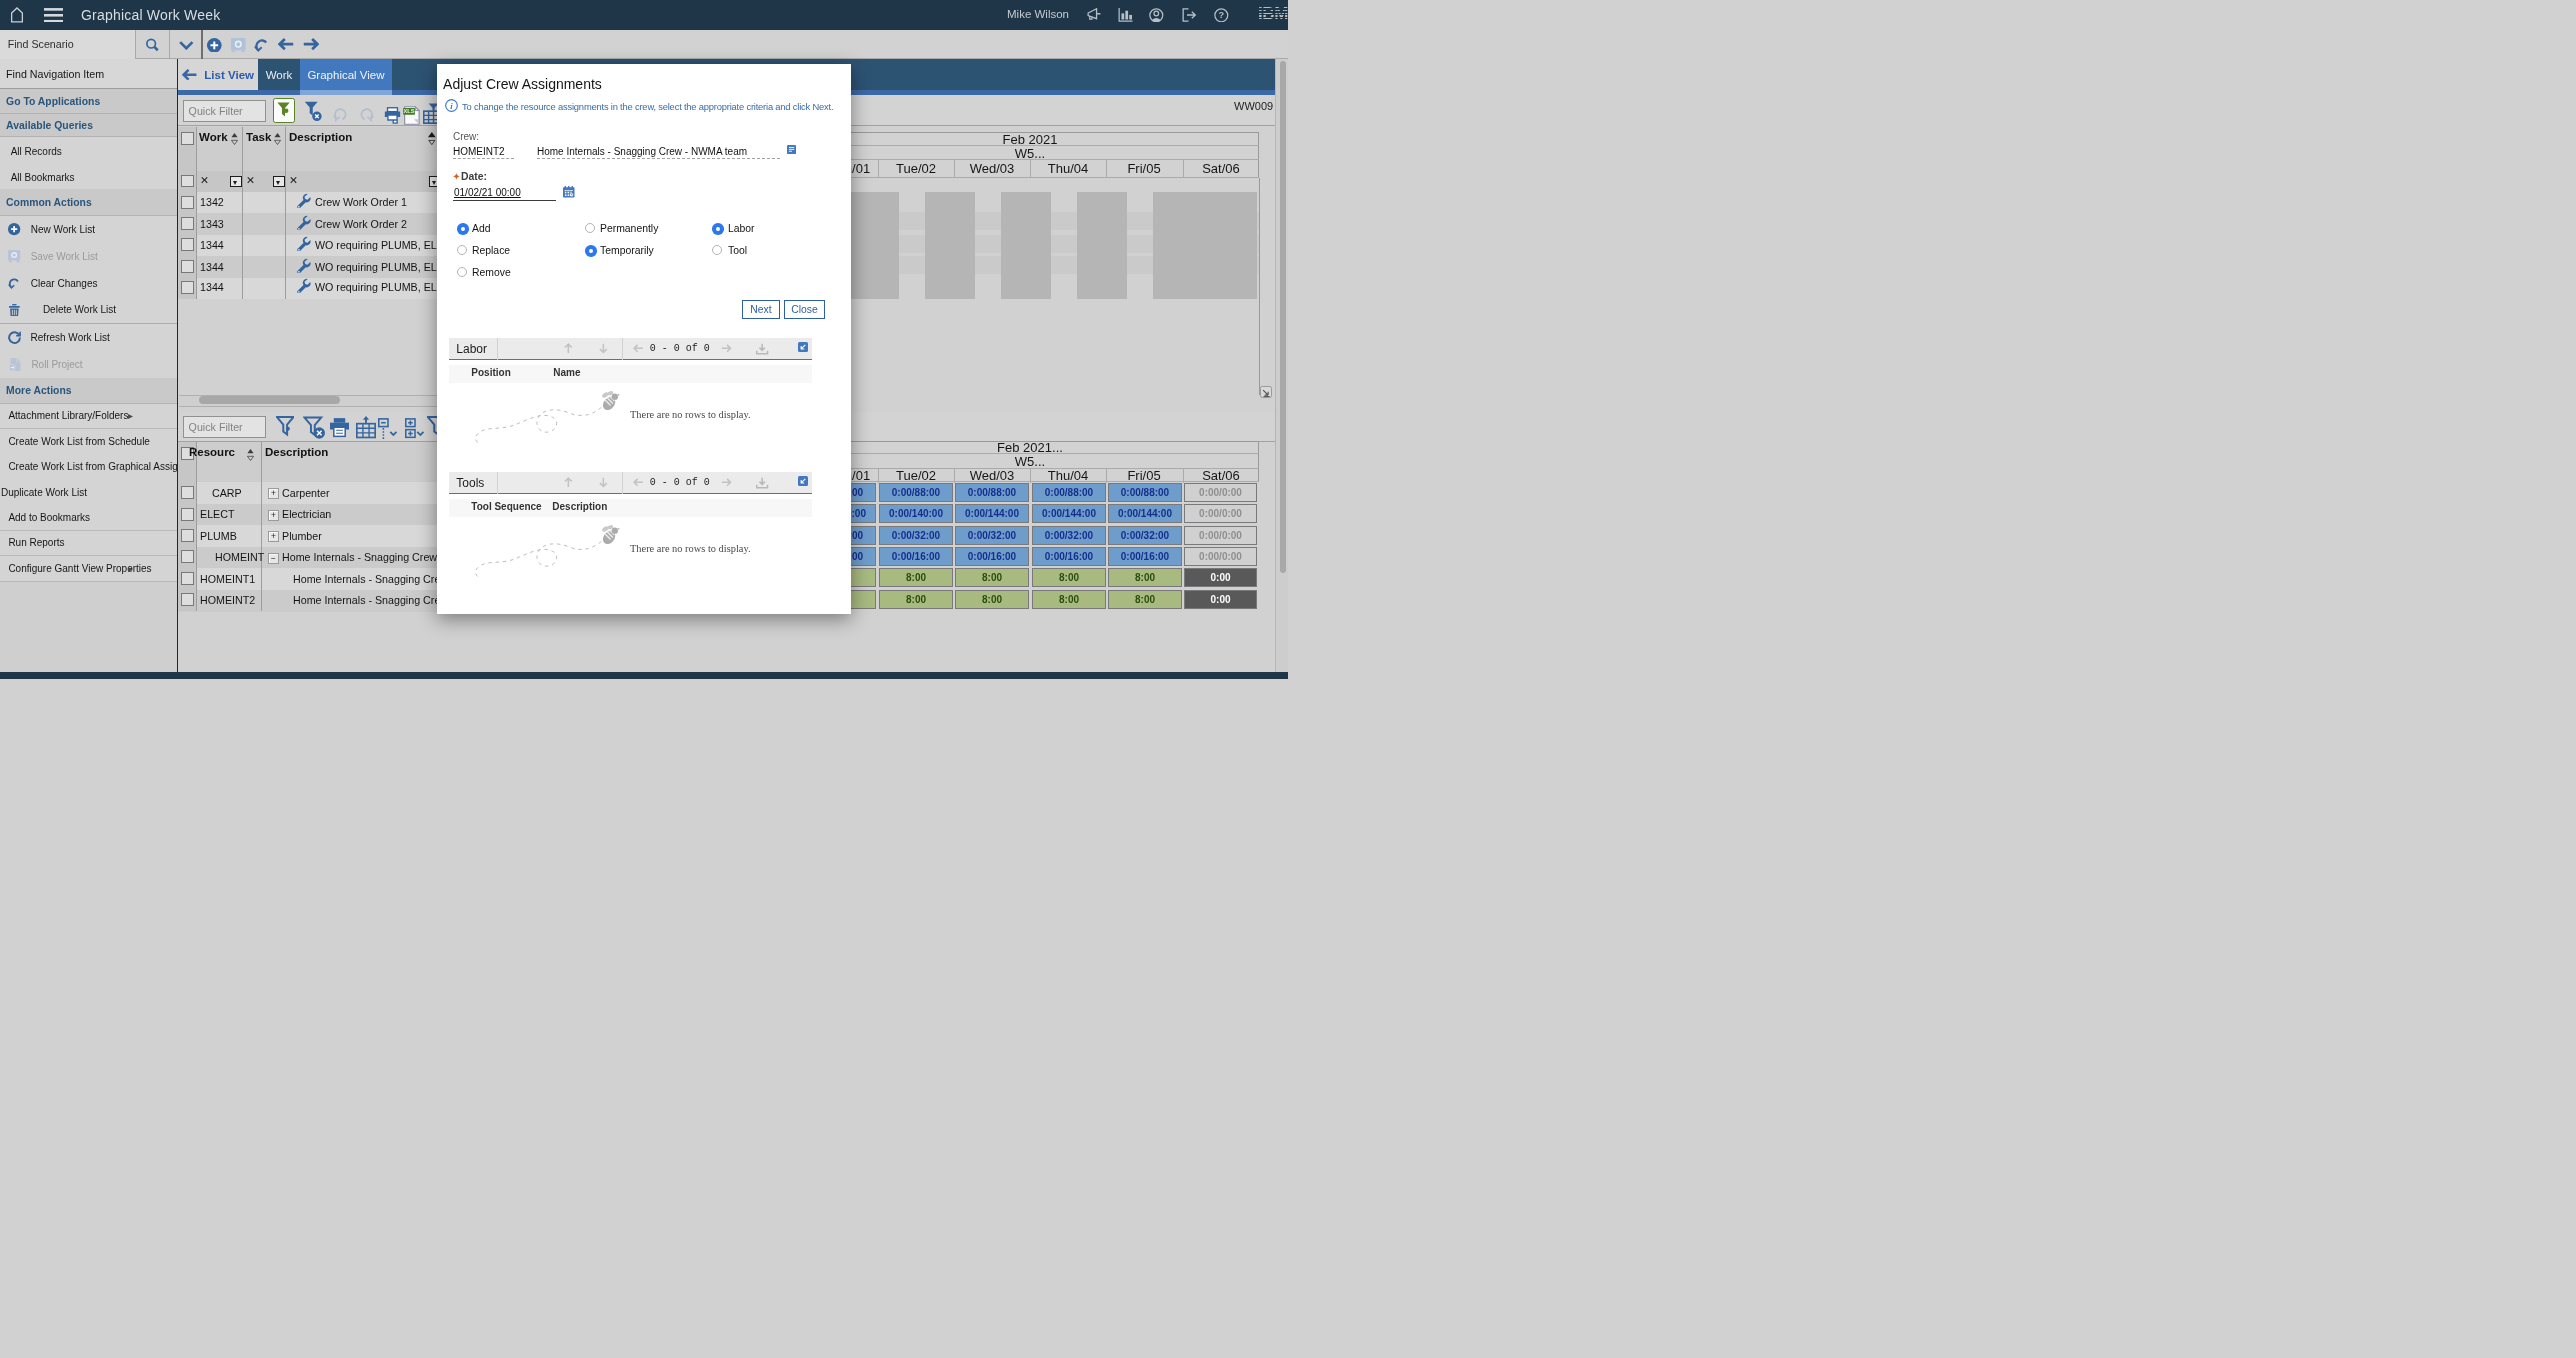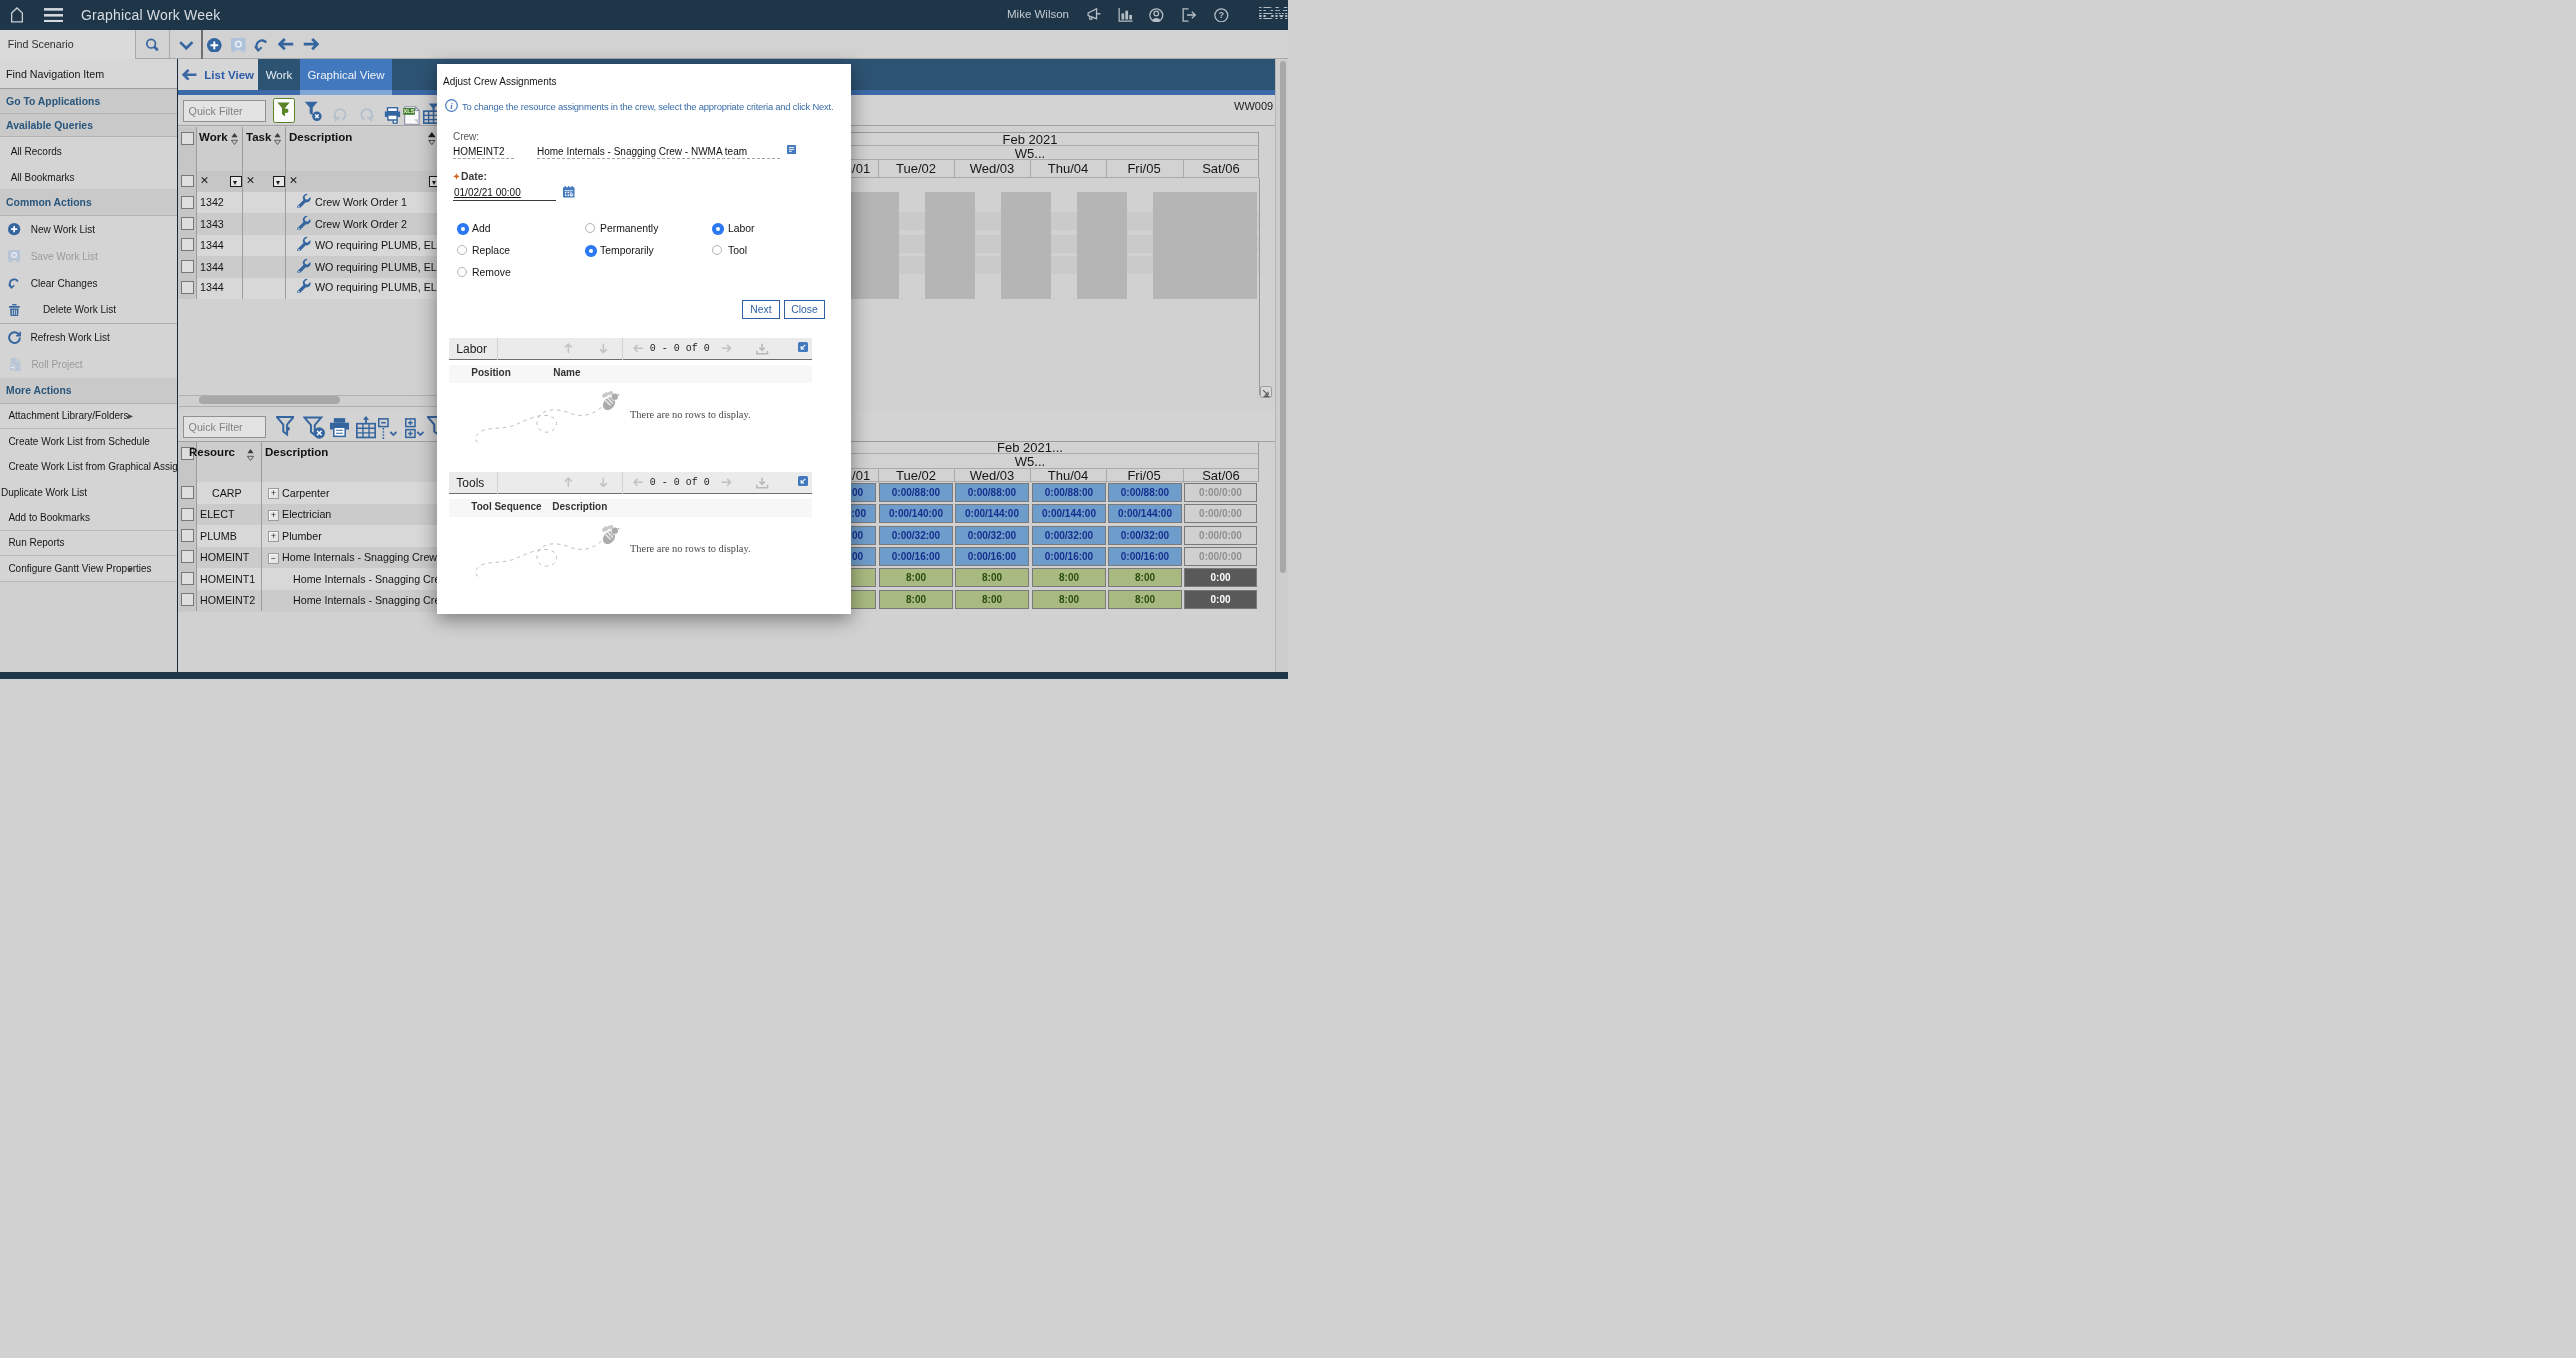--- a/index.html
+++ b/index.html
@@ -403,21 +403,21 @@
   <div class="cbox" style="left:181px;top:593px;"></div>
   <div class="abs" style="left:189px;top:446px;font-size:11.5px;font-weight:bold;color:#111;">Resourc</div>
   <svg class="abs" style="left:247px;top:449px" width="7" height="11.5" viewBox="0 0 9 15">
       <path d="M4.5 0 L8.5 5.5 L0.5 5.5 Z" fill="#3c3c3c"></path>
       <path d="M4.5 15 L8.5 9.5 L0.5 9.5 Z" fill="none" stroke="#3c3c3c" stroke-width="1"></path>
     </svg>
   <div class="abs" style="left:265px;top:446px;font-size:11.5px;font-weight:bold;color:#111;">Description</div>
   <div class="abs dtxt" style="left:212px;top:487px;">CARP</div>
   <div class="abs dtxt" style="left:200px;top:508px;">ELECT</div>
   <div class="abs dtxt" style="left:200px;top:530px;">PLUMB</div>
-  <div class="abs dtxt" style="left:200px;top:551px;text-align:center;">HOMEINT</div>
+  <div class="abs dtxt" style="left:215px;top:551px;text-align:center;">HOMEINT</div>
   <div class="abs dtxt" style="left:200px;top:573px;">HOMEINT1</div>
   <div class="abs dtxt" style="left:200px;top:594px;">HOMEINT2</div>
   <div class="pmbox" style="left:268px;top:488px;">+</div>
   <div class="pmbox" style="left:268px;top:510px;">+</div>
   <div class="pmbox" style="left:268px;top:531px;">+</div>
   <div class="pmbox" style="left:268px;top:553px;">−</div>
   <div class="abs dtxt" style="left:282px;top:487px;">Carpenter</div>
   <div class="abs dtxt" style="left:282px;top:508px;">Electrician</div>
   <div class="abs dtxt" style="left:282px;top:530px;">Plumber</div>
   <div class="abs dtxt" style="left:282px;top:551px;">Home Internals - Snagging Crew</div>
@@ -506,21 +506,21 @@
   <div class="gcell ggreen" style="left:1108px;top:568px;width:74px;height:19px;">8:00</div>
   <div class="gcell gdark" style="left:1184px;top:568px;width:73px;height:19px;">0:00</div>
   <div class="gcell ggreen" style="left:802px;top:590px;width:74px;height:19px;">8:00</div>
   <div class="gcell ggreen" style="left:879px;top:590px;width:74px;height:19px;">8:00</div>
   <div class="gcell ggreen" style="left:955px;top:590px;width:74px;height:19px;">8:00</div>
   <div class="gcell ggreen" style="left:1032px;top:590px;width:74px;height:19px;">8:00</div>
   <div class="gcell ggreen" style="left:1108px;top:590px;width:74px;height:19px;">8:00</div>
   <div class="gcell gdark" style="left:1184px;top:590px;width:73px;height:19px;">0:00</div>
 </div>
 <div id="modal">
-  <div class="abs" style="left:6.1px;top:11.5px;font-size:10px;font-weight:500;color:#161616;">Adjust Crew Assignments</div>
+  <div class="abs" style="left:6.1px;top:11.5px;font-size:14px;font-weight:500;color:#161616;">Adjust Crew Assignments</div>
   <svg class="abs" style="left:8.4px;top:35px" width="13" height="13" viewBox="0 0 17 17">
       <circle cx="8.5" cy="8.5" r="7.6" fill="none" stroke="#4178be" stroke-width="1.5"></circle>
       <text x="8.5" y="12.8" font-size="11.5" font-weight="bold" font-family="Liberation Serif" fill="#4178be" text-anchor="middle" font-style="italic">i</text>
     </svg>
   <div class="abs" style="left:25px;top:37px;font-size:9.4px;letter-spacing:-0.2px;color:#3a6ca8;white-space:nowrap;">To change the resource assignments in the crew, select the appropriate criteria and click Next.</div>
   <div class="abs" style="left:16px;top:67px;font-size:10px;color:#565656;">Crew:</div>
   <div class="abs" style="left:16px;top:82px;font-size:10px;color:#111;">HOMEINT2</div>
   <div class="abs" style="left:16px;top:94px;width:61px;border-bottom:1.2px dashed #a2a2a2;"></div>
   <div class="abs" style="left:100px;top:82px;font-size:10px;color:#111;">Home Internals - Snagging Crew - NWMA team</div>
   <div class="abs" style="left:100px;top:94px;width:243px;border-bottom:1.2px dashed #a2a2a2;"></div>

